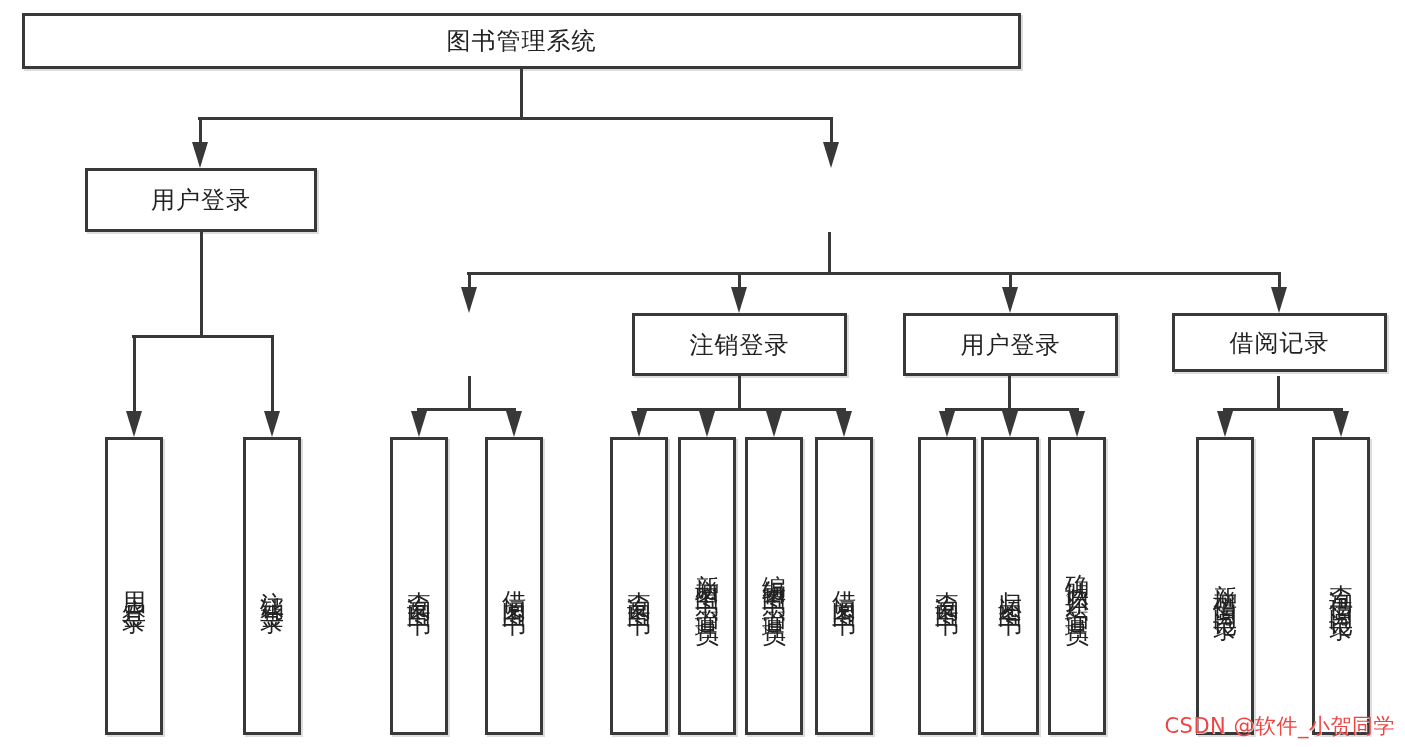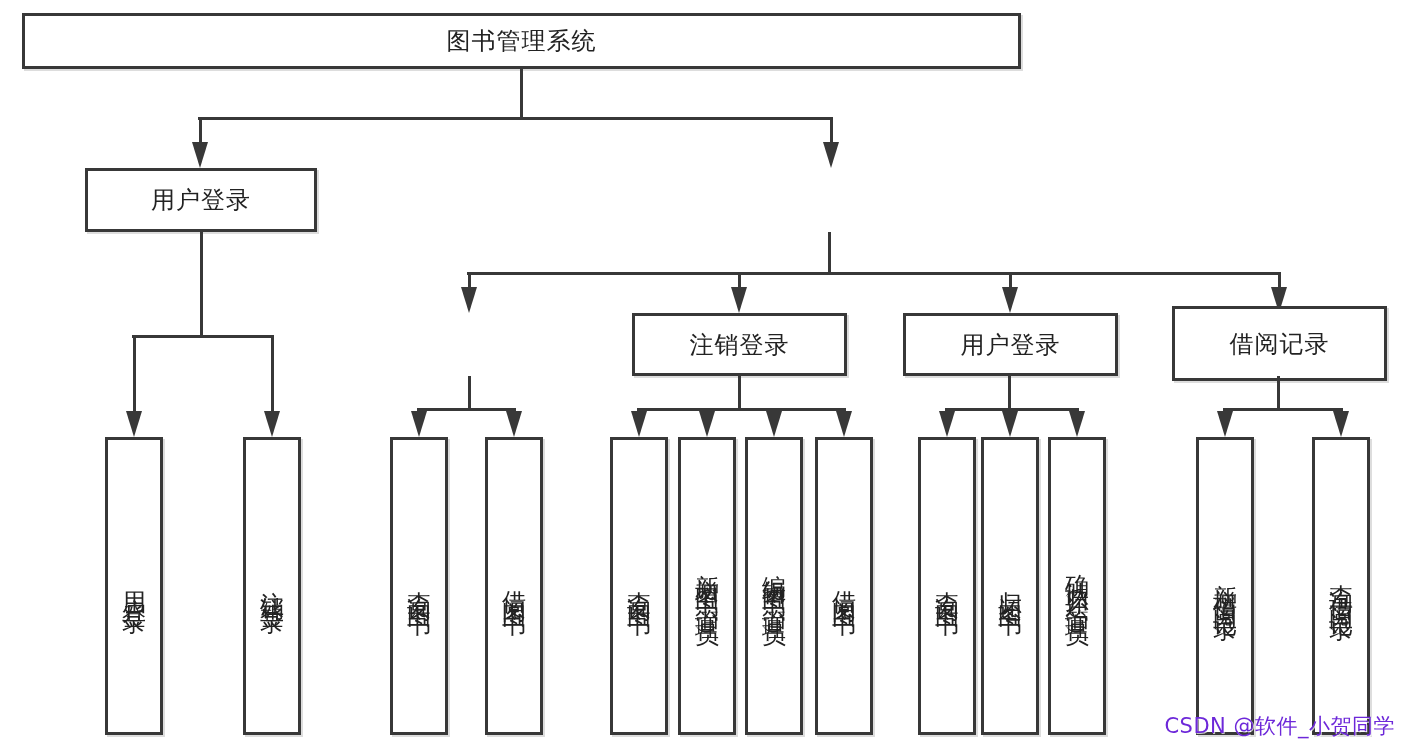--- a/index.html
+++ b/index.html
@@ -40,21 +40,21 @@
     width: 0; height: 0;
     border-left: 8px solid transparent;
     border-right: 8px solid transparent;
     border-top: 26px solid #383838;
   }
   .watermark {
     position: absolute;
     right: 10px;
     bottom: 7px;
     font-size: 21px;
-    color: #6d28d9;
+    color: #ef4444;
     z-index: 10;
     letter-spacing: 0.5px;
     text-shadow: 1px 1px 0 rgba(255,255,255,0.7);
   }
 </style>
 </head>
 <body>
 
 <div class="stage">
 
@@ -90,21 +90,21 @@
   <div class="arrow" style="left:1002px;top:287px;"></div>
   <div class="vline" style="left:1278px;top:272px;height:15px;"></div>
   <div class="arrow" style="left:1271px;top:287px;"></div>
 
   <div class="box" style="left:632px;top:313px;width:215px;height:63px;">
     <span>注销登录</span>
   </div>
   <div class="box" style="left:903px;top:313px;width:215px;height:63px;">
     <span>用户登录</span>
   </div>
-  <div class="box" style="left:1172px;top:306px;width:215px;height:75px;">
+  <div class="box" style="left:1172px;top:313px;width:215px;height:59px;">
     <span>借阅记录</span>
   </div>
 
   <div class="vline" style="left:468px;top:376px;height:32px;"></div>
   <div class="hline" style="left:417px;top:408px;width:99px;"></div>
   <div class="arrow" style="left:411px;top:411px;"></div>
   <div class="arrow" style="left:506px;top:411px;"></div>
 
   <div class="vline" style="left:738px;top:376px;height:32px;"></div>
   <div class="hline" style="left:637px;top:408px;width:209px;"></div>

